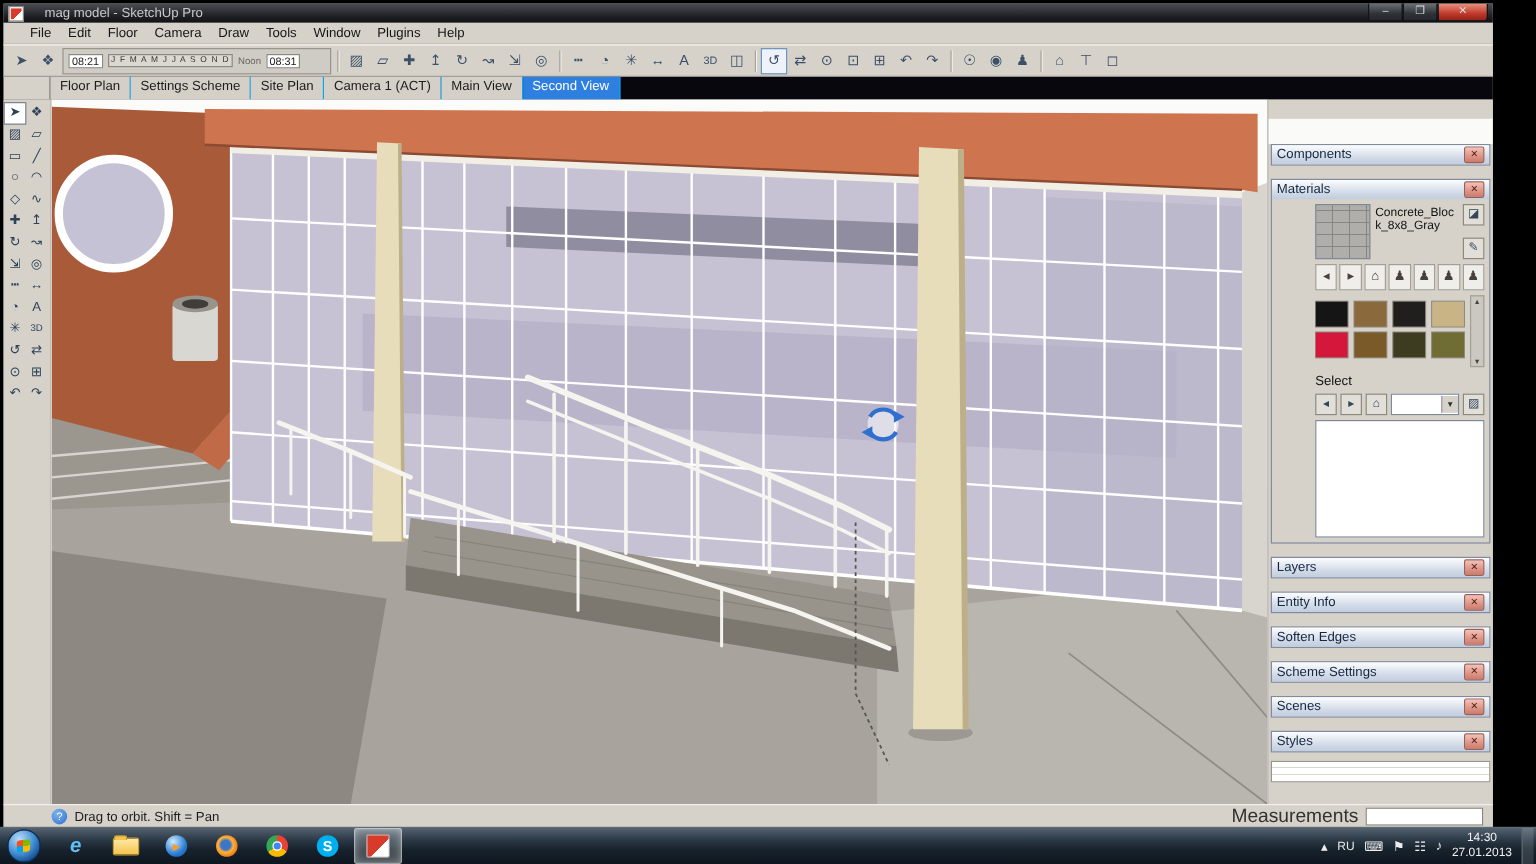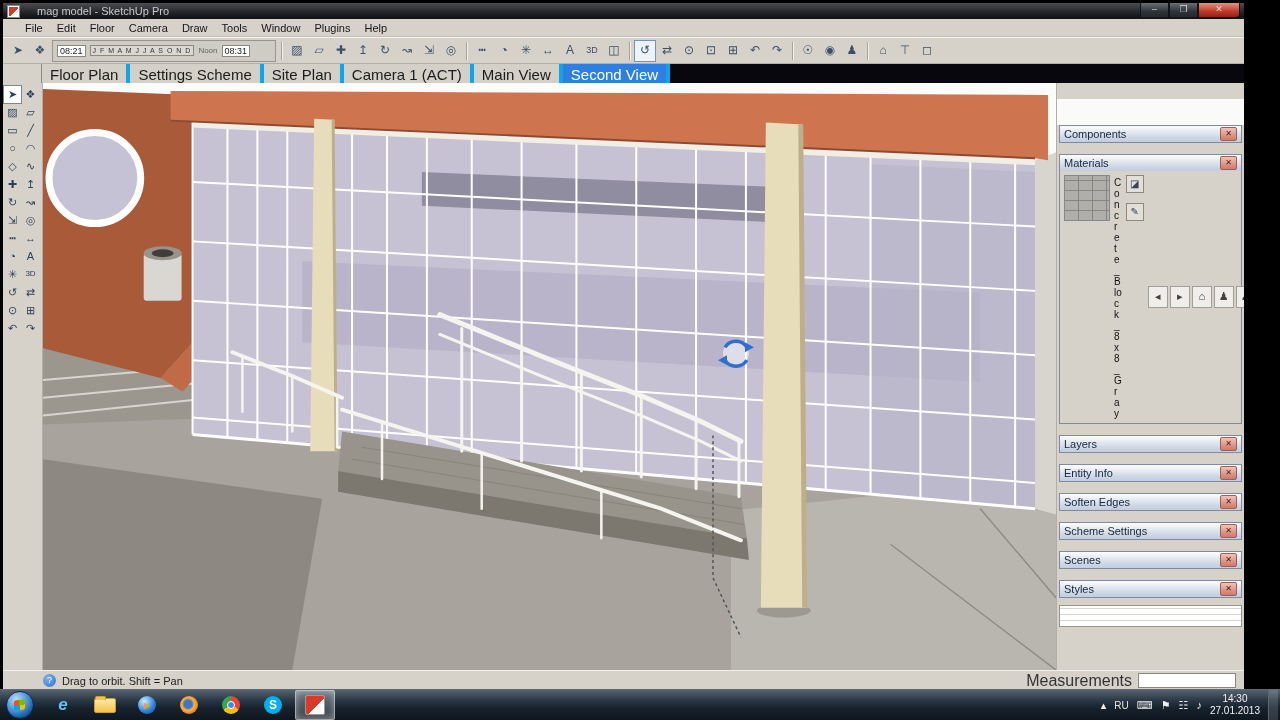--- a/index.html
+++ b/index.html
@@ -29,41 +29,41 @@
   .sep{width:1px;height:18px;background:#a8a49c;margin:0 3px;flex:0 0 auto;box-shadow:1px 0 0 #f2f0ea;}
   .shadow-strip{width:214px;height:20px;background:#cfccc5;border:1px solid #99958d;display:flex;
                 align-items:center;gap:4px;padding:0 4px;flex:0 0 auto;}
   .months{font-size:7px;letter-spacing:1px;color:#333;border:1px solid #8d897f;background:#dbd8d1;
           padding:1px 2px;white-space:nowrap;}
   .tval{font-size:9px;background:#fff;border:1px solid #8d897f;padding:0 2px;color:#222;}
   .noon{font-size:8px;color:#6a665e;}
   
   .tabsrow{height:19px;background:#07070d;display:flex;align-items:stretch;}
   .tabspacer{width:38px;background:#d6d2ca;border-right:1px solid #8f8b84;}
-  .tab{font-size:15px;padding:2px 8px 0;background:#d4d0c8;color:#1c1c1c;border-right:4px solid #0ea5e9;
+  .tab{font-size:11px;padding:2px 8px 0;background:#d4d0c8;color:#1c1c1c;border-right:1px solid #0ea5e9;
        white-space:nowrap;}
   .tab.active{background:#2e7fe0;color:#fff;}
   
   .main{flex:1;display:flex;min-height:0;}
   .lefttools{width:37px;background:#d6d2ca;display:grid;grid-template-columns:17px 17px;gap:1px;
              padding:3px 1px;align-content:start;border-right:1px solid #b3afa7;}
   .lti{width:17px;height:17px;line-height:16px;text-align:center;font-size:11px;color:#2f4358;}
   .lti.active{background:#fff;outline:1px solid #7b8794;}
   .viewport{flex:1;position:relative;background:#fbfbfa;overflow:hidden;}
   .viewport svg{position:absolute;inset:0;width:100%;height:100%;display:block;}
   
   .tray{width:188px;background:#d6d2ca;box-sizing:border-box;padding:16px 2px;border-left:1px solid #b3afa7;
         display:flex;flex-direction:column;overflow:hidden;}
   .tray-top{height:26px;background:#fafaf8;margin:0 -2px;}
   .panel{border:1px solid #7f8ba0;background:#d6d2ca;margin-bottom:11px;flex:0 0 auto;}
   .p-h{height:16px;background:linear-gradient(#fcfdfe,#cfd8e6 70%,#c2cddd);display:flex;align-items:center;
        justify-content:space-between;padding:0 4px;font-size:11px;color:#13273f;}
   .p-x{width:15px;height:12px;background:linear-gradient(#f3c2b8,#dd9486 60%,#cc7b6c);border:1px solid #9a6055;
        font-size:8px;line-height:11px;text-align:center;color:#4d1d15;border-radius:2px;}
-  .mat-body{padding:4px;display:flex;flex-direction:row;gap:4px;}
+  .mat-body{padding:4px;display:flex;flex-direction:column;gap:4px;margin-left:32px;}
   .mat-row1{display:flex;gap:4px;}
   .mat-preview{width:44px;height:44px;border:1px solid #7f8a99;flex:0 0 auto;background-color:#b0aeaa;
     background-image:repeating-linear-gradient(0deg,rgba(0,0,0,0) 0 9px,#87857f 9px 10px),
                      repeating-linear-gradient(90deg,rgba(0,0,0,0) 0 13px,#87857f 13px 14px);}
   .mat-name{flex:1;font-size:10px;color:#111;padding-top:2px;word-break:break-all;}
   .mat-sidebtns{display:flex;flex-direction:column;gap:10px;}
   .sbtn{width:16px;height:16px;border:1px solid #8d897f;background:#e2dfd8;font-size:10px;line-height:15px;
         text-align:center;color:#33465c;}
   .thumbrow{display:flex;gap:2px;align-items:center;}
   .thumb{width:18px;height:20px;border:1px solid #a39f97;background:#efeeea;font-size:11px;line-height:19px;

